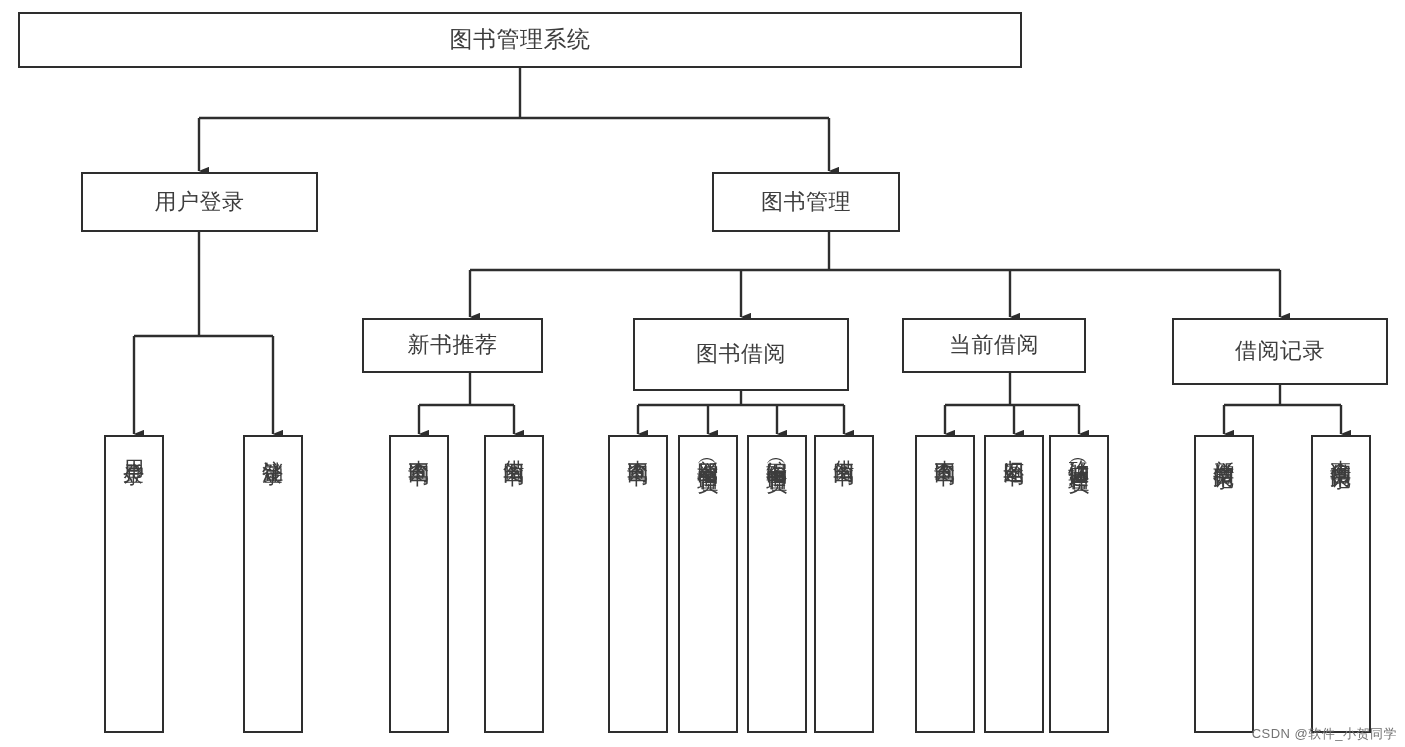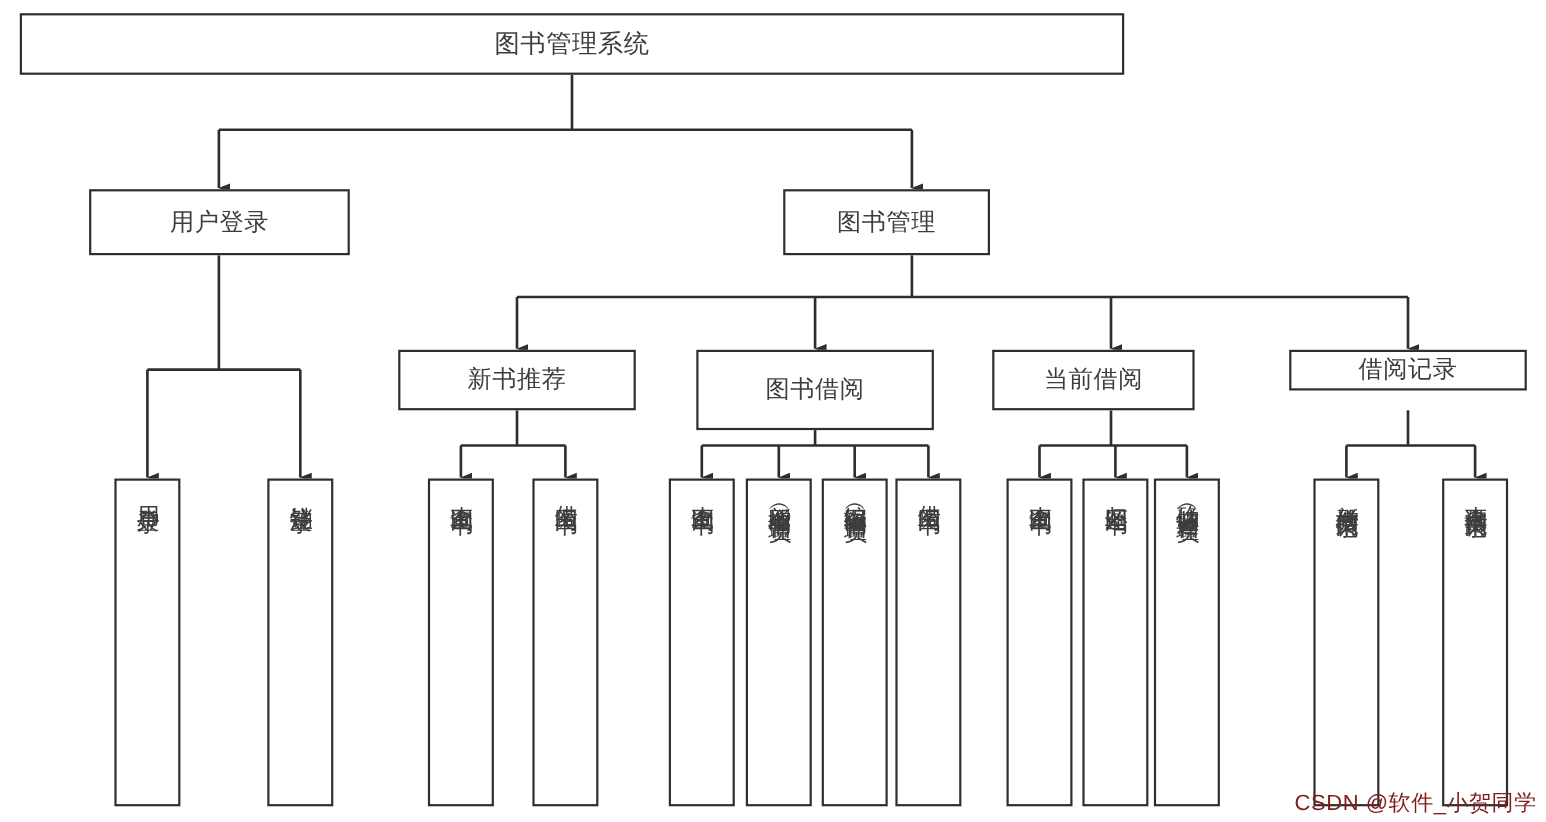--- a/index.html
+++ b/index.html
@@ -64,22 +64,22 @@
     font-size: 21px;
     line-height: 1.32;
     letter-spacing: 2px;
     white-space: nowrap;
     margin: 0 auto;
   }
   #watermark {
     position: absolute;
     right: 8px;
     bottom: 4px;
-    font-size: 20px;
-    color: #7f1d1d;
+    font-size: 13px;
+    color: #737373;
     letter-spacing: 0.5px;
     z-index: 5;
     user-select: none;
   }
 </style>
 </head>
 <body>
 
 <div id="canvas">
 
@@ -129,30 +129,30 @@
   <div id="nodes">
       <div class="node horiz root" style="left: 18px; top: 12px; width: 1004px; height: 56px;">
         <span class="node-label">图书管理系统</span>
       </div>
       <div class="node horiz" style="left: 81px; top: 172px; width: 237px; height: 60px;">
         <span class="node-label">用户登录</span>
       </div>
       <div class="node horiz" style="left: 712px; top: 172px; width: 188px; height: 60px;">
         <span class="node-label">图书管理</span>
       </div>
-      <div class="node horiz" style="left: 362px; top: 318px; width: 216px; height: 55px;">
+      <div class="node horiz" style="left: 362px; top: 318px; width: 181px; height: 55px;">
         <span class="node-label">新书推荐</span>
       </div>
       <div class="node horiz" style="left: 633px; top: 318px; width: 216px; height: 73px;">
         <span class="node-label">图书借阅</span>
       </div>
       <div class="node horiz" style="left: 902px; top: 318px; width: 184px; height: 55px;">
         <span class="node-label">当前借阅</span>
       </div>
-      <div class="node horiz" style="left: 1172px; top: 318px; width: 216px; height: 37px;">
+      <div class="node horiz" style="left: 1172px; top: 318px; width: 216px; height: 67px;">
         <span class="node-label">借阅记录</span>
       </div>
       <div class="node vert" style="left: 104px; top: 435px; width: 60px; height: 298px;">
         <span class="node-label">用户登录</span>
       </div>
       <div class="node vert" style="left: 243px; top: 435px; width: 60px; height: 298px;">
         <span class="node-label">注销登录</span>
       </div>
       <div class="node vert" style="left: 389px; top: 435px; width: 60px; height: 298px;">
         <span class="node-label">查询图书</span>

